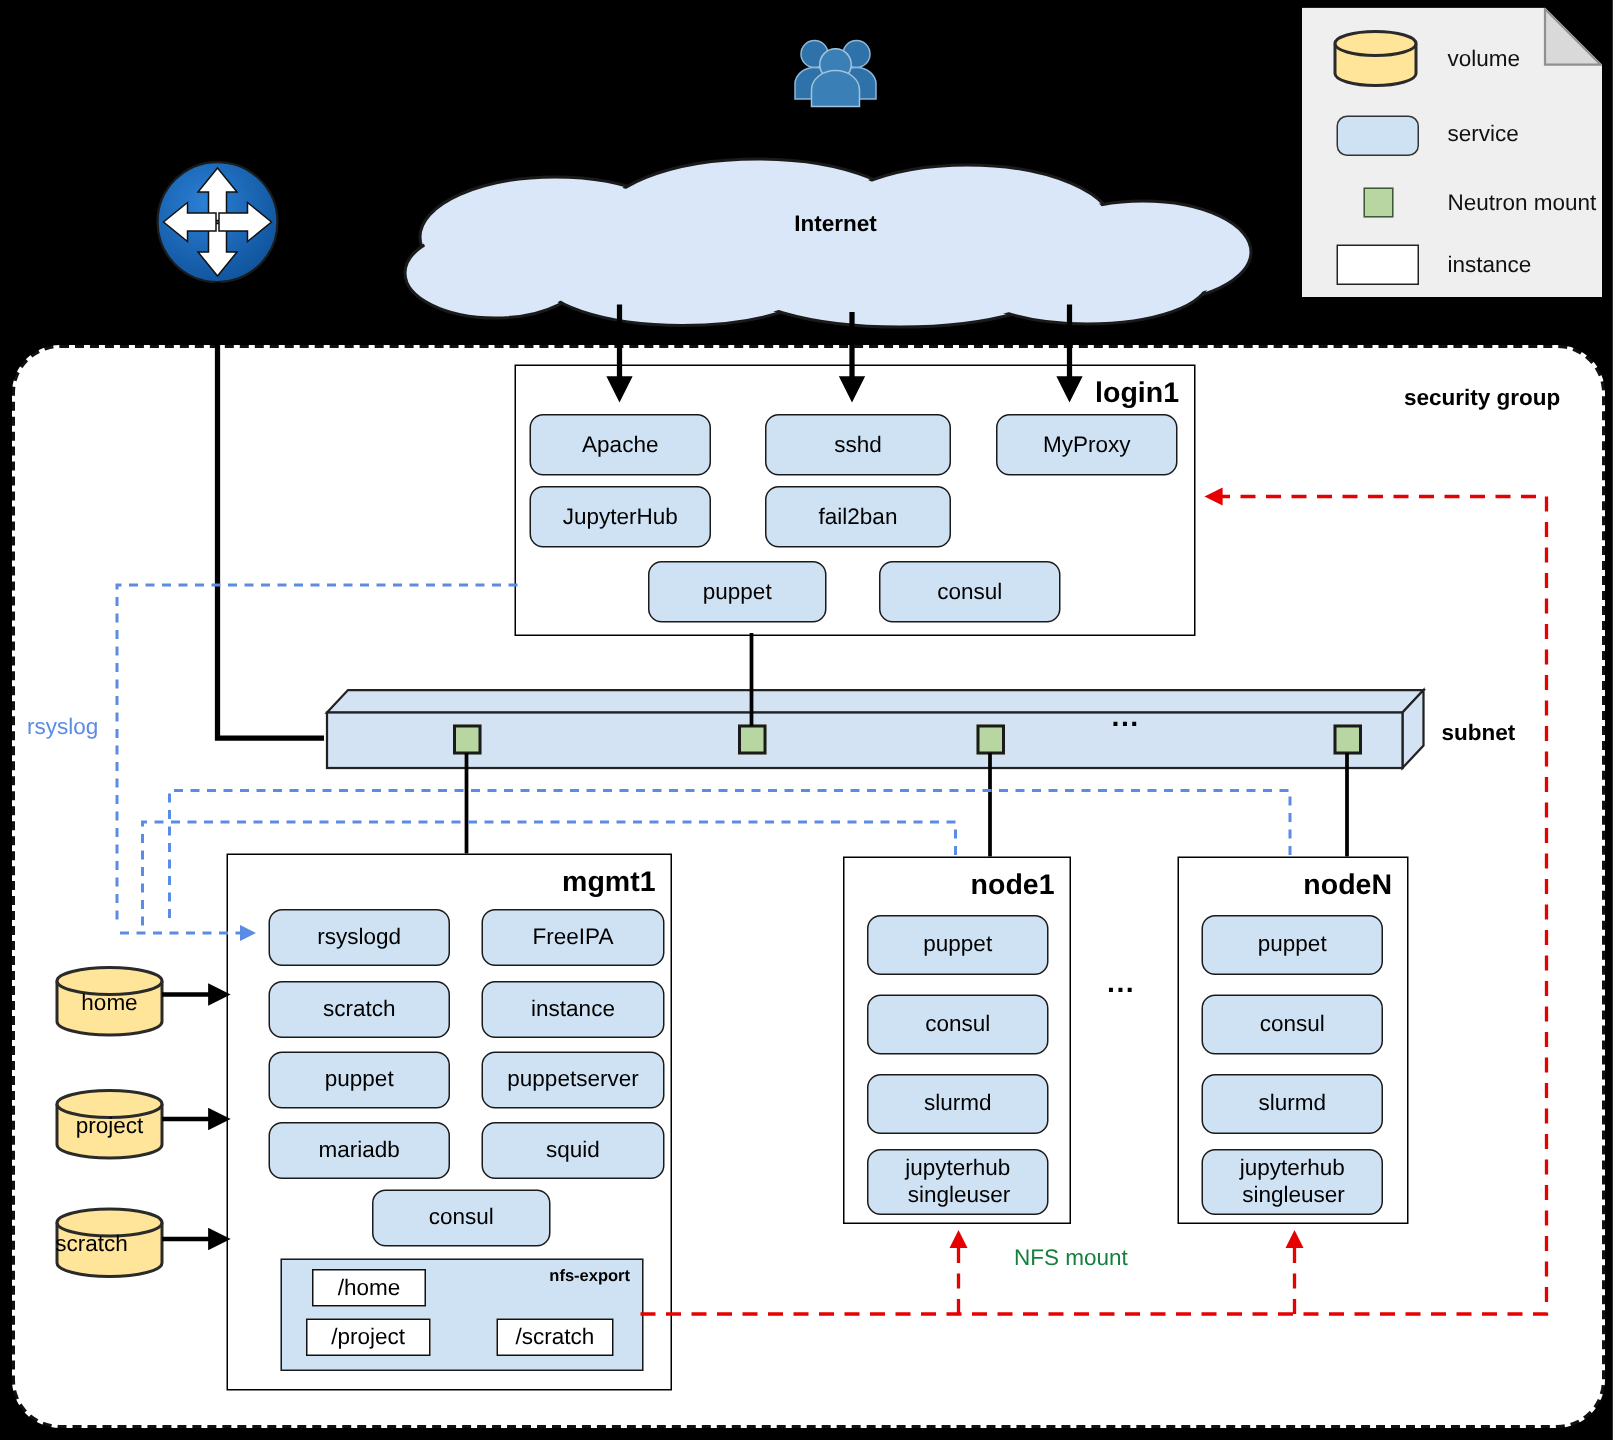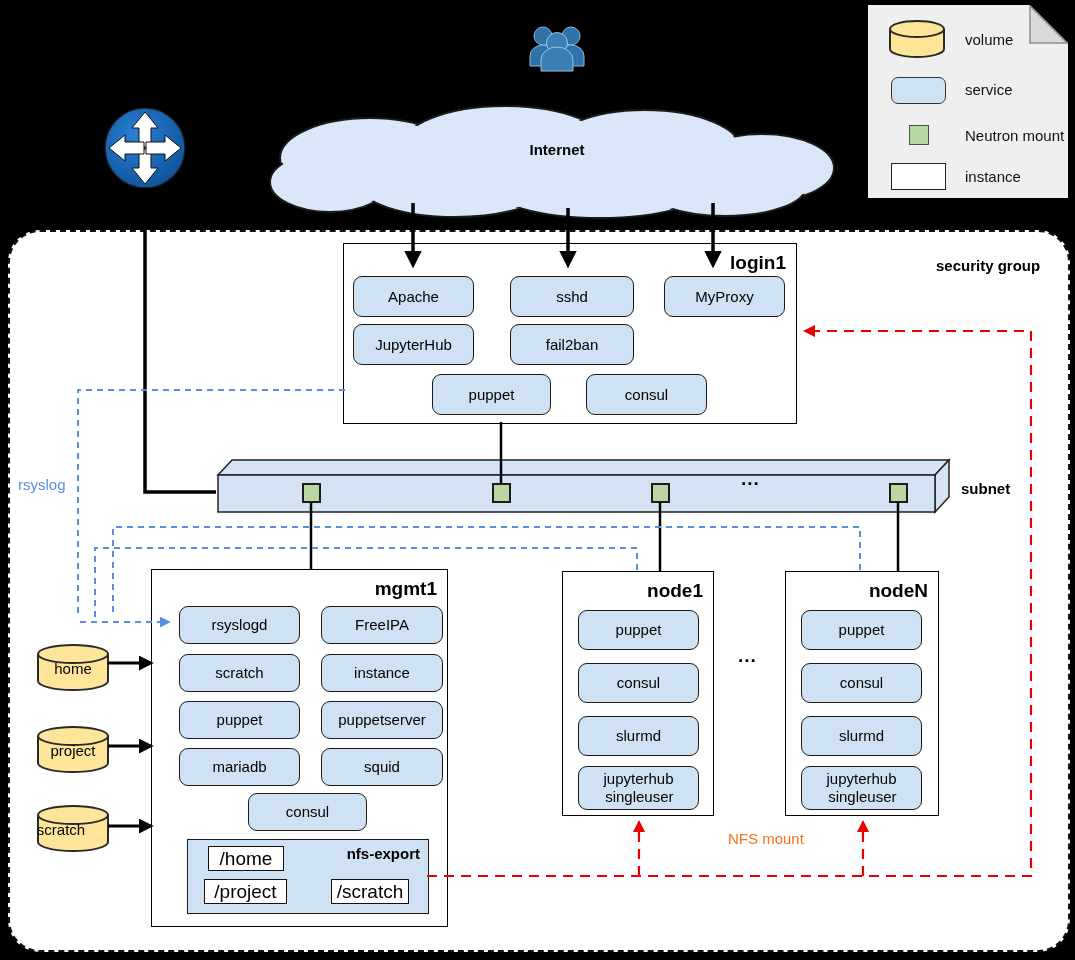--- a/index.html
+++ b/index.html
@@ -26,22 +26,22 @@
   .inst{position:absolute;background:#fff;border:1.6px solid #000;z-index:4;}
   .inst-label{position:absolute;top:8px;right:10px;font-weight:bold;font-size:19px;}
   
   .pill{position:absolute;background:#cfe2f3;border:1.5px solid #1a1a1a;border-radius:9px;
         display:flex;align-items:center;justify-content:center;font-size:15px;z-index:5;
         text-align:right;white-space:pre-line;line-height:18px;}
   
   #nfsbox{position:absolute;left:187px;top:839px;width:240px;height:73px;background:#cfe2f3;
           border:1.5px solid #1a1a1a;z-index:5;}
   .pathbox{position:absolute;background:#fff;border:1.8px solid #111;display:flex;
-           align-items:center;justify-content:center;font-size:19px;z-index:6;}
-  #nfslabel{position:absolute;top:5px;right:8px;font-weight:bold;font-size:15px;}
+           align-items:center;justify-content:center;font-size:15px;z-index:6;}
+  #nfslabel{position:absolute;top:5px;right:8px;font-weight:bold;font-size:11px;}
   
   .port{position:absolute;width:15px;height:16px;background:#b7d6a1;border:2px solid #1b1b1b;z-index:5;}
   
   .lbl{position:absolute;font-size:15px;z-index:7;}
   .bold{font-weight:bold;}
   .vol-label{position:absolute;width:70px;text-align:center;font-size:15px;z-index:7;}
   .dots{position:absolute;font-size:19px;font-weight:bold;letter-spacing:1px;z-index:7;}
 </style>
 </head>
 <body>
@@ -224,21 +224,21 @@
       <path d="M427,876 H1031 V331 H806" marker-end="url(#mRed)"></path>
       <path d="M639,876 V823" marker-end="url(#mRed)"></path>
       <path d="M863,876 V823" marker-end="url(#mRed)"></path>
     </g>
   </svg>
 
   <div class="lbl bold" style="left:497px;top:141px;width:120px;text-align:center">Internet</div>
   <div class="lbl bold" style="left:936px;top:257px">security group</div>
   <div class="lbl bold" style="left:961px;top:480px">subnet</div>
   <div class="lbl" style="left:18px;top:476px;color:#5b8ce4">rsyslog</div>
-  <div class="lbl" style="left:728px;top:830px;color:#f97316">NFS mount</div>
+  <div class="lbl" style="left:676px;top:830px;color:#15803d">NFS mount</div>
   <div class="dots" style="left:741px;top:468px">...</div>
   <div class="dots" style="left:738px;top:645px">...</div>
 
   <div class="vol-label" style="left:38px;top:660px">home</div>
   <div class="vol-label" style="left:38px;top:742px">project</div>
   <div class="vol-label" style="left:26px;top:821px">scratch</div>
 
 </div>
 
 </body></html>

